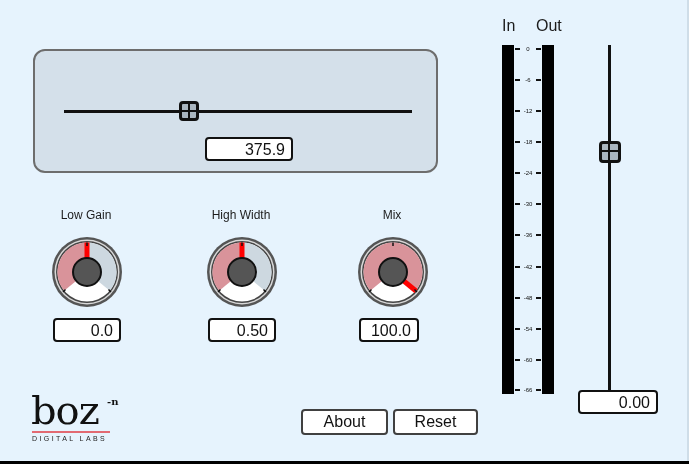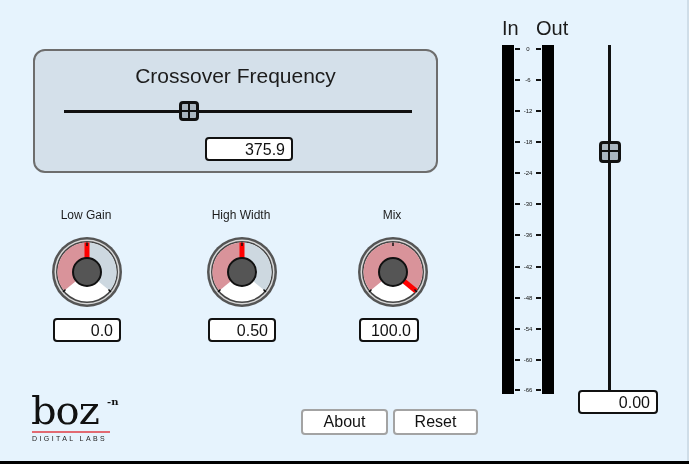--- a/index.html
+++ b/index.html
@@ -34,55 +34,54 @@
       box-sizing: border-box; height: 24px; font-size: 16px; text-align: right;
       padding: 2px 6px 0 0; color: #111;
     }
     .xover-value { left: 170px; top: 86px; width: 88px; }
 
     .knob-group { position: absolute; top: 208px; width: 110px; }
     .knob-label { text-align: center; font-size: 12px; color: #1c1c1c; }
     .knob { position: absolute; top: 28px; left: 20px; width: 72px; height: 72px; }
     .knob-val { top: 110px; }
 
-    .meter-labels { position: absolute; top: 17px; font-size: 20px; color: #1c1c1c; text-align: right; }
+    .meter-labels { position: absolute; top: 17px; font-size: 16px; color: #1c1c1c; text-align: right; }
     .meter { position: absolute; top: 45px; width: 12px; height: 349px; background: #000; }
     .scale { position: absolute; left: 514px; top: 45px; width: 28px; height: 349px; }
     .tick { position: absolute; left: 0; width: 28px; height: 8px; font-size: 6px; line-height: 8px; text-align: center; color: #111; }
     .tick::before, .tick::after { content: ""; position: absolute; top: 3px; width: 5px; height: 1.5px; background: #111; }
     .tick::before { left: 1px; }
     .tick::after { right: 1px; }
 
     .v-track { position: absolute; left: 608px; top: 45px; width: 3px; height: 349px; background: #111; }
     .v-thumb { left: 599px; top: 141px; width: 22px; height: 22px; }
 
     .out-gain { left: 578px; top: 390px; width: 80px; }
 
     .btn {
-      position: absolute; top: 409px; height: 26px; background: #fff; border: 2px solid #a3a3a3;
+      position: absolute; top: 409px; height: 26px; background: #fff; border: 2px solid #404040;
       border-radius: 4px; box-sizing: border-box; font-size: 16px; text-align: center; line-height: 22px;
       color: #111; cursor: pointer;
     }
     .about-btn { left: 301px; width: 87px; }
     .reset-btn { left: 393px; width: 85px; }
 
     .logo { position: absolute; left: 29px; top: 393px; width: 110px; height: 55px; }
     .logo-word { position: absolute; left: 2px; top: -6px; font-family: "DejaVu Serif", serif; font-size: 40px; color: #111; letter-spacing: -1px; }
     .logo-sup { position: absolute; left: 78px; top: 3px; font-family: "DejaVu Serif", serif; font-size: 10px; font-weight: bold; color: #111; }
     .logo-line { position: absolute; left: 3px; top: 38px; width: 78px; height: 2px; background: #e26a72; }
     .logo-sub { position: absolute; left: 3px; top: 42px; font-size: 7px; letter-spacing: 2.4px; color: #222; }
   </style>
 </head>
 <body>
 
 <div class="right-edge"></div>
 <div class="bottom-edge"></div>
 
 <div class="xover-panel">
-  <div class="xover-title">Crossover Frequency</div>
   <div class="h-track"></div>
   <div class="thumb h-thumb"></div>
   <div class="valbox xover-value">375.9</div>
 </div>
 
 <div class="knob-group" style="left:31px;">
   <div class="knob-label">Low Gain</div>
   <svg class="knob" viewBox="0 0 72 72">
     <circle cx="36" cy="36" r="35" fill="#555"></circle>
     <circle cx="36" cy="36" r="32.5" fill="#d8d8d8"></circle>

